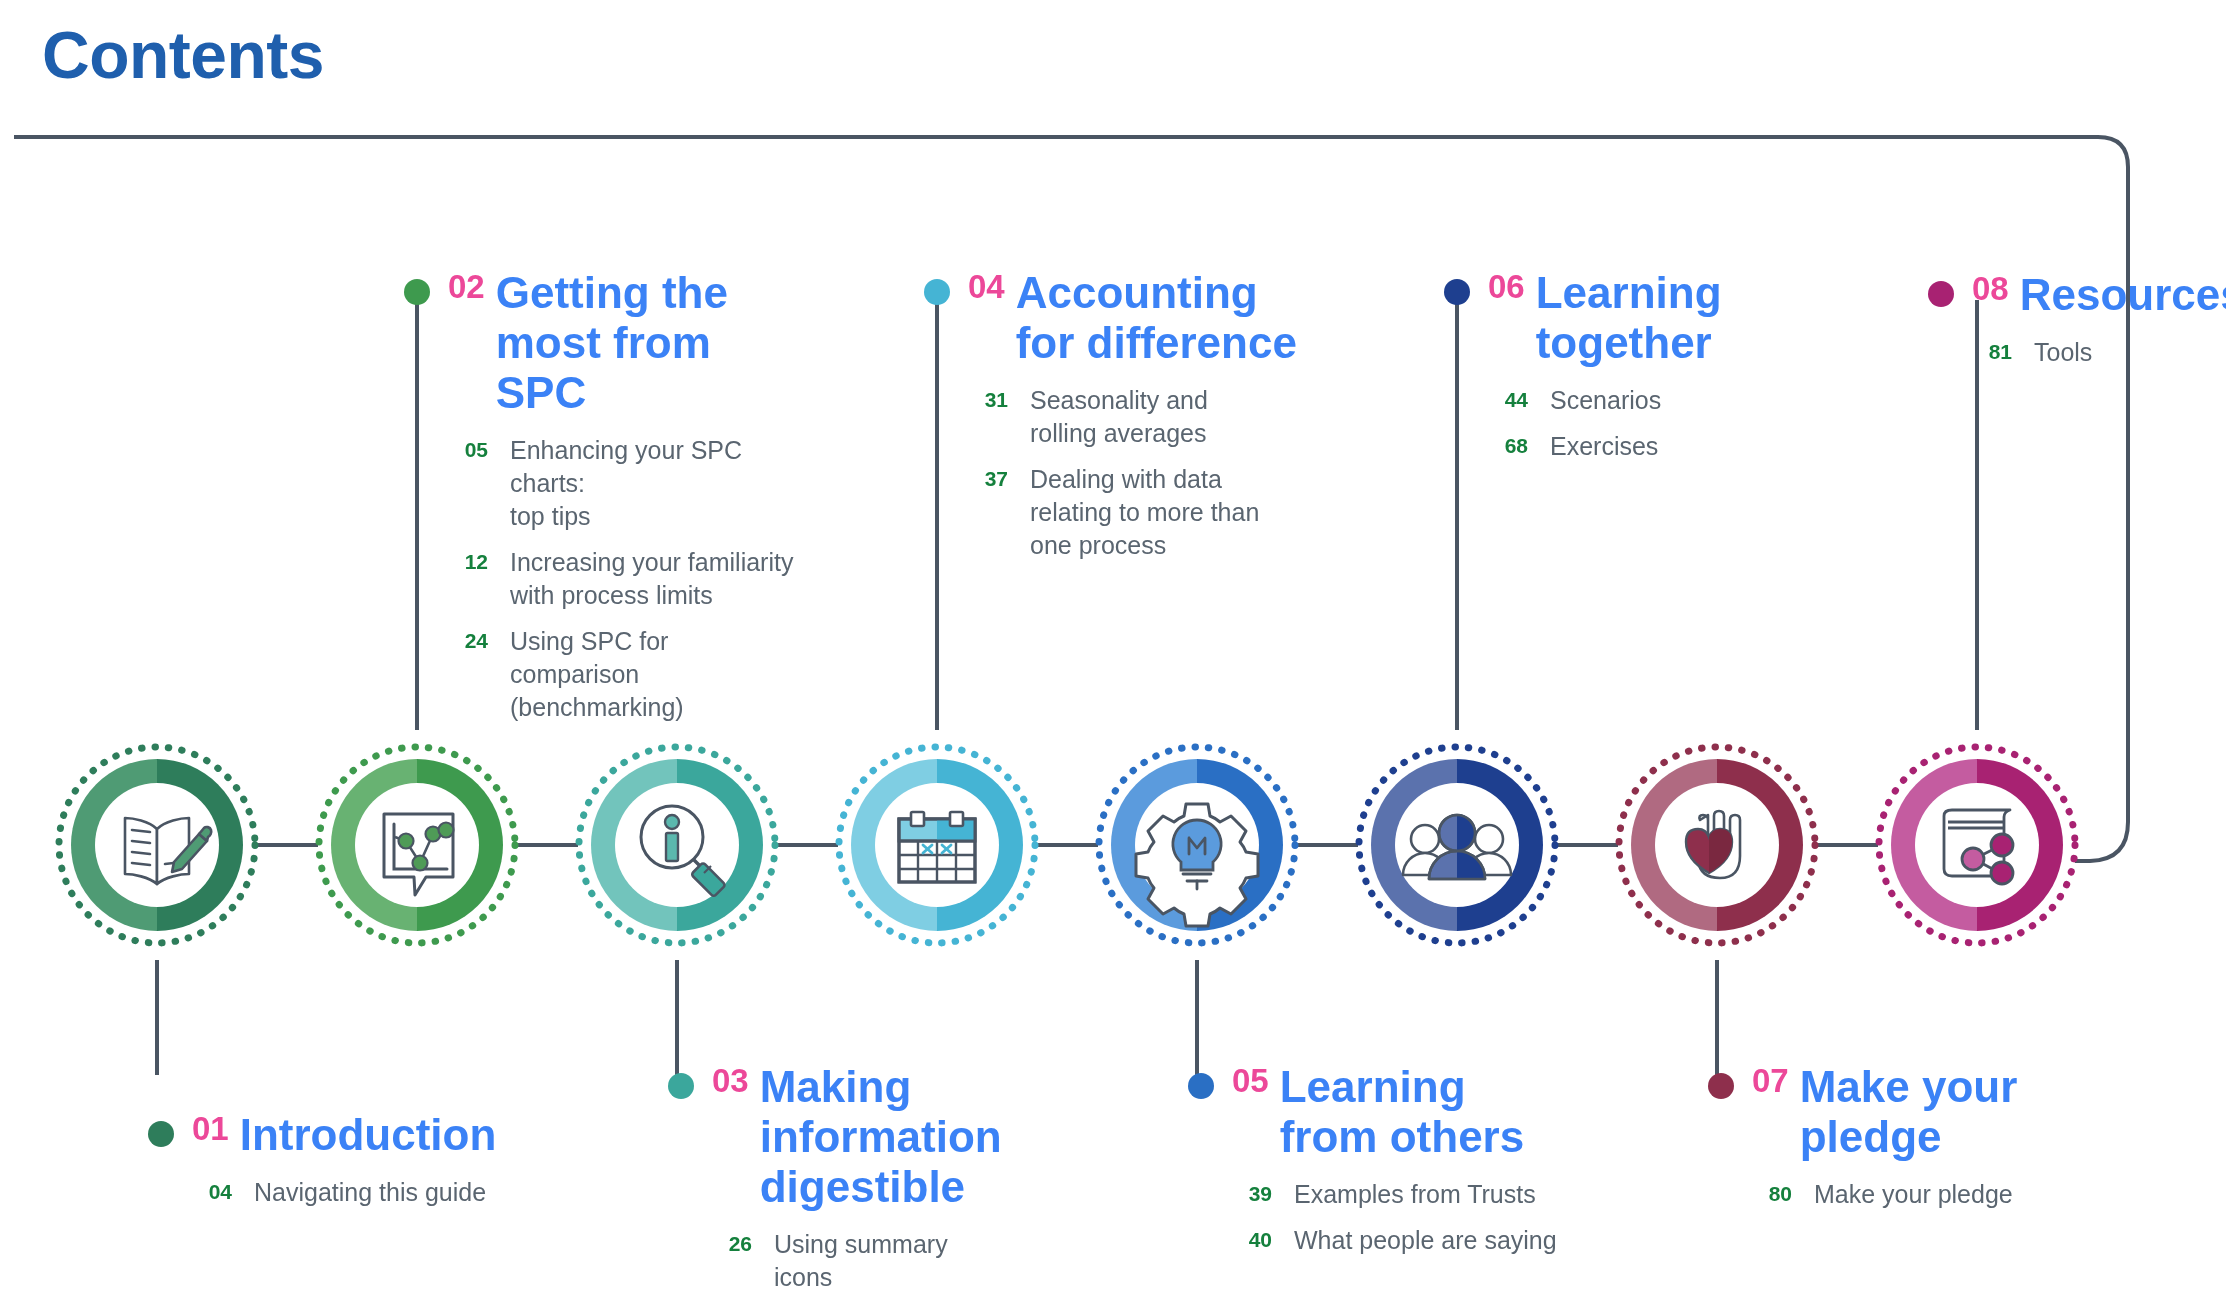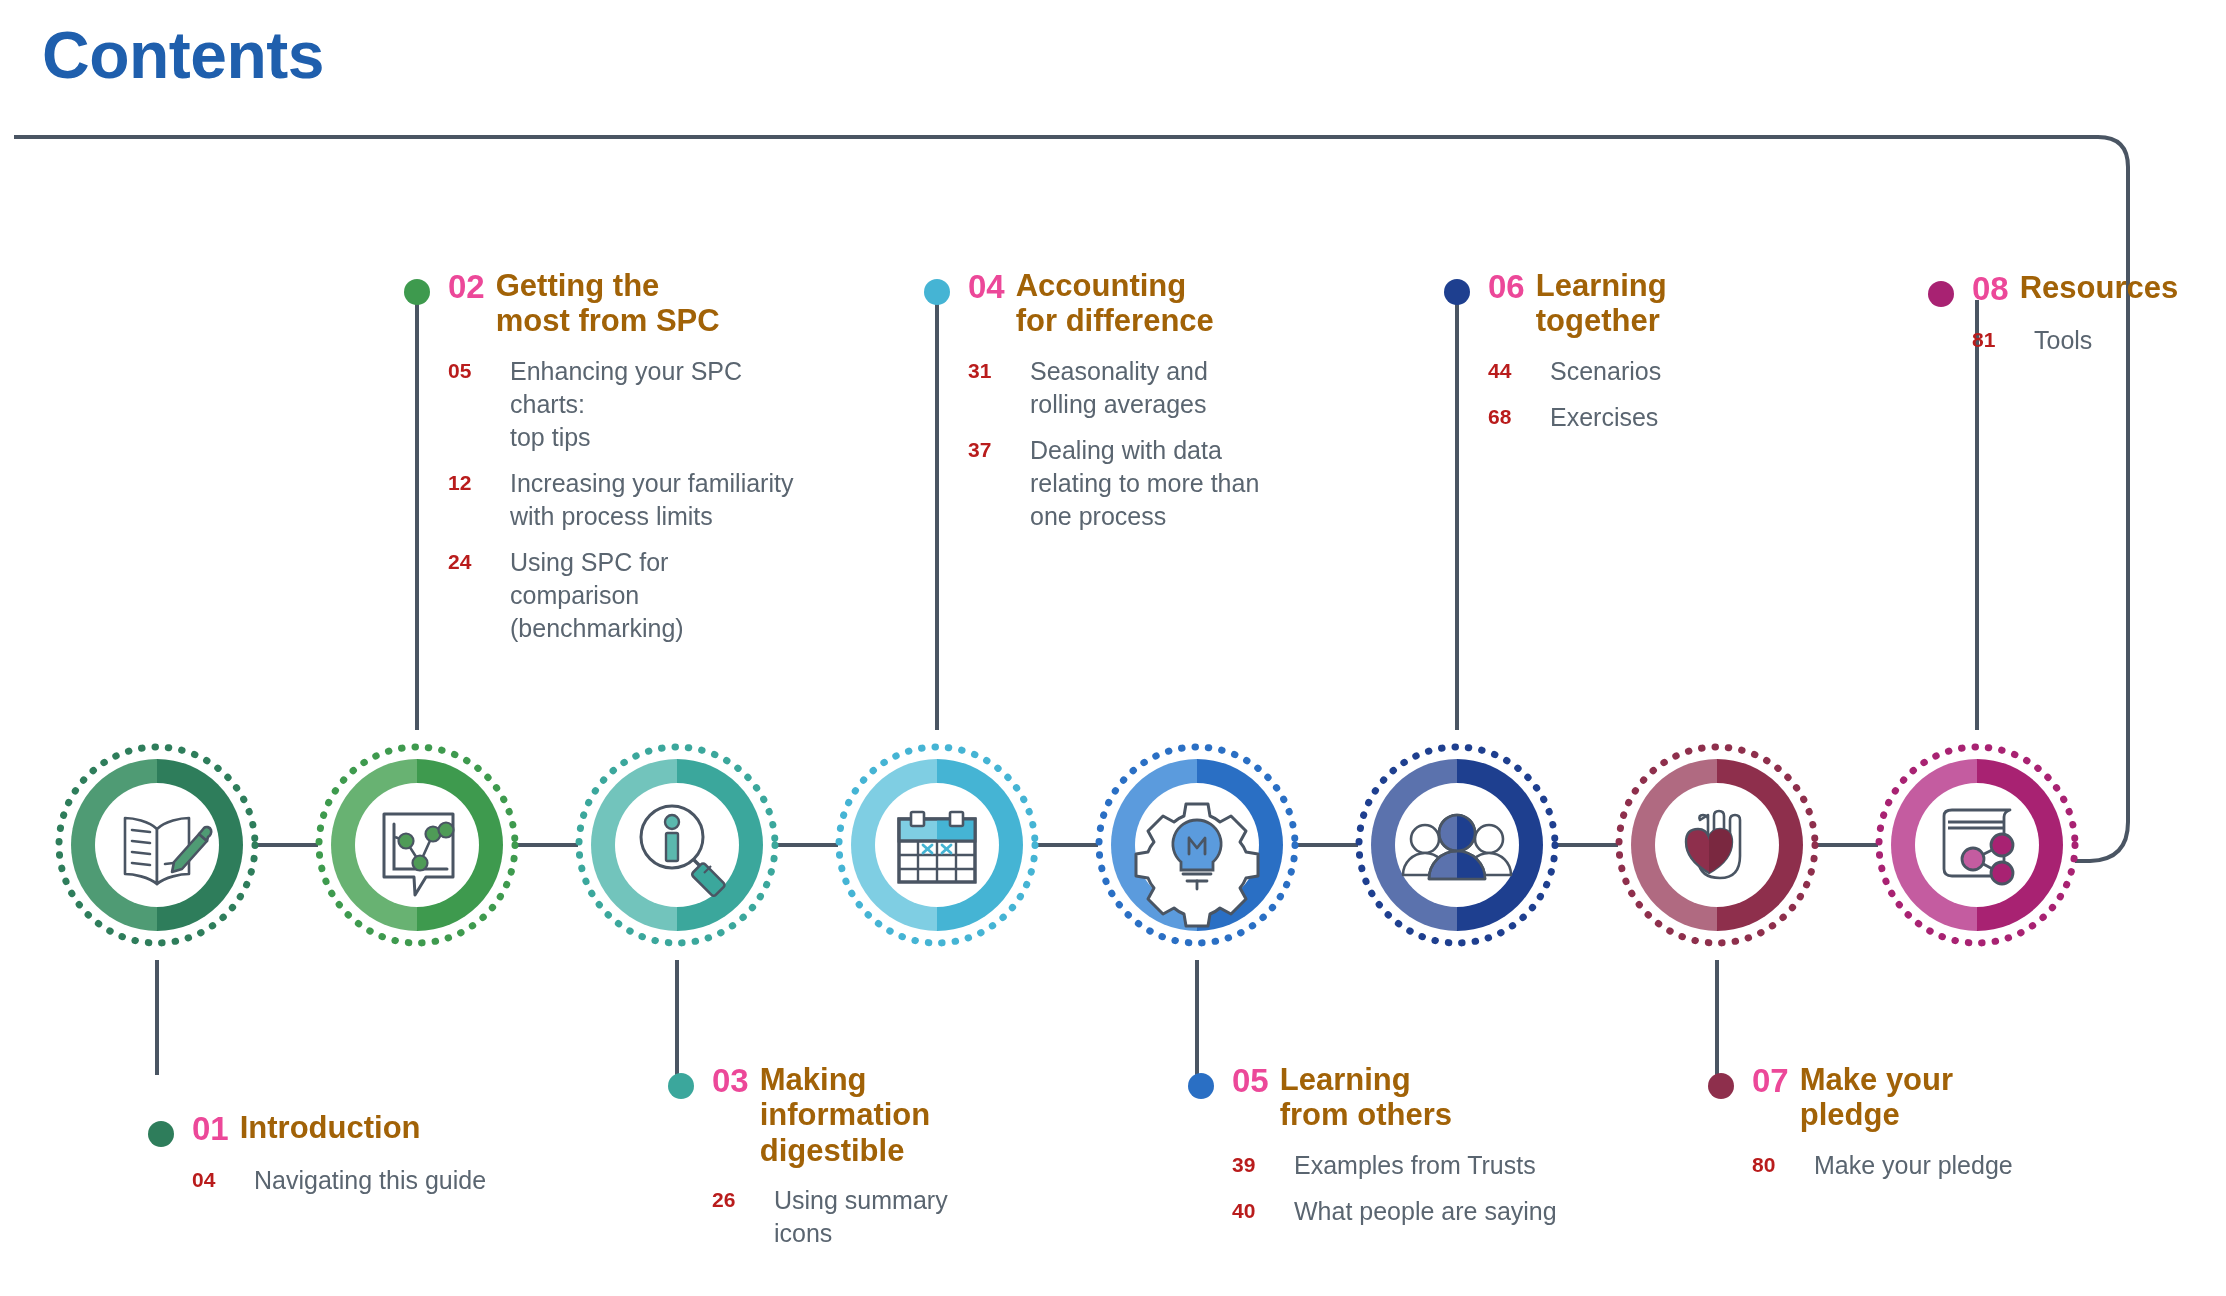--- a/index.html
+++ b/index.html
@@ -60,23 +60,23 @@
   }
   .bullet {
     width: 26px;
     height: 26px;
     border-radius: 50%;
     flex: 0 0 26px;
     margin-top: 11px;
     margin-right: 18px;
   }
   .head-text {
-    font-size: 31px;
+    font-size: 44px;
     font-weight: bold;
-    color: #a16207;
+    color: #3b82f6;
     line-height: 1.14;
     white-space: pre-line;
   }
   .head-num {
     font-size: 33px;
     font-weight: bold;
     color: #ec4899;
     margin-right: 11px;
   }
   .sublist {
@@ -84,23 +84,24 @@
     margin-left: 44px;
   }
   .subitem {
     display: flex;
     align-items: flex-start;
     margin-bottom: 13px;
   }
   .sub-page {
     font-size: 21px;
     font-weight: bold;
-    color: #b91c1c;
+    color: #15803d;
     width: 40px;
     flex: 0 0 40px;
+    text-align: right;
     margin-right: 22px;
     line-height: 1.32;
     padding-top: 2px;
   }
   .sub-label {
     font-size: 25px;
     font-weight: normal;
     color: #5A6570;
     line-height: 1.32;
     white-space: pre-line;

